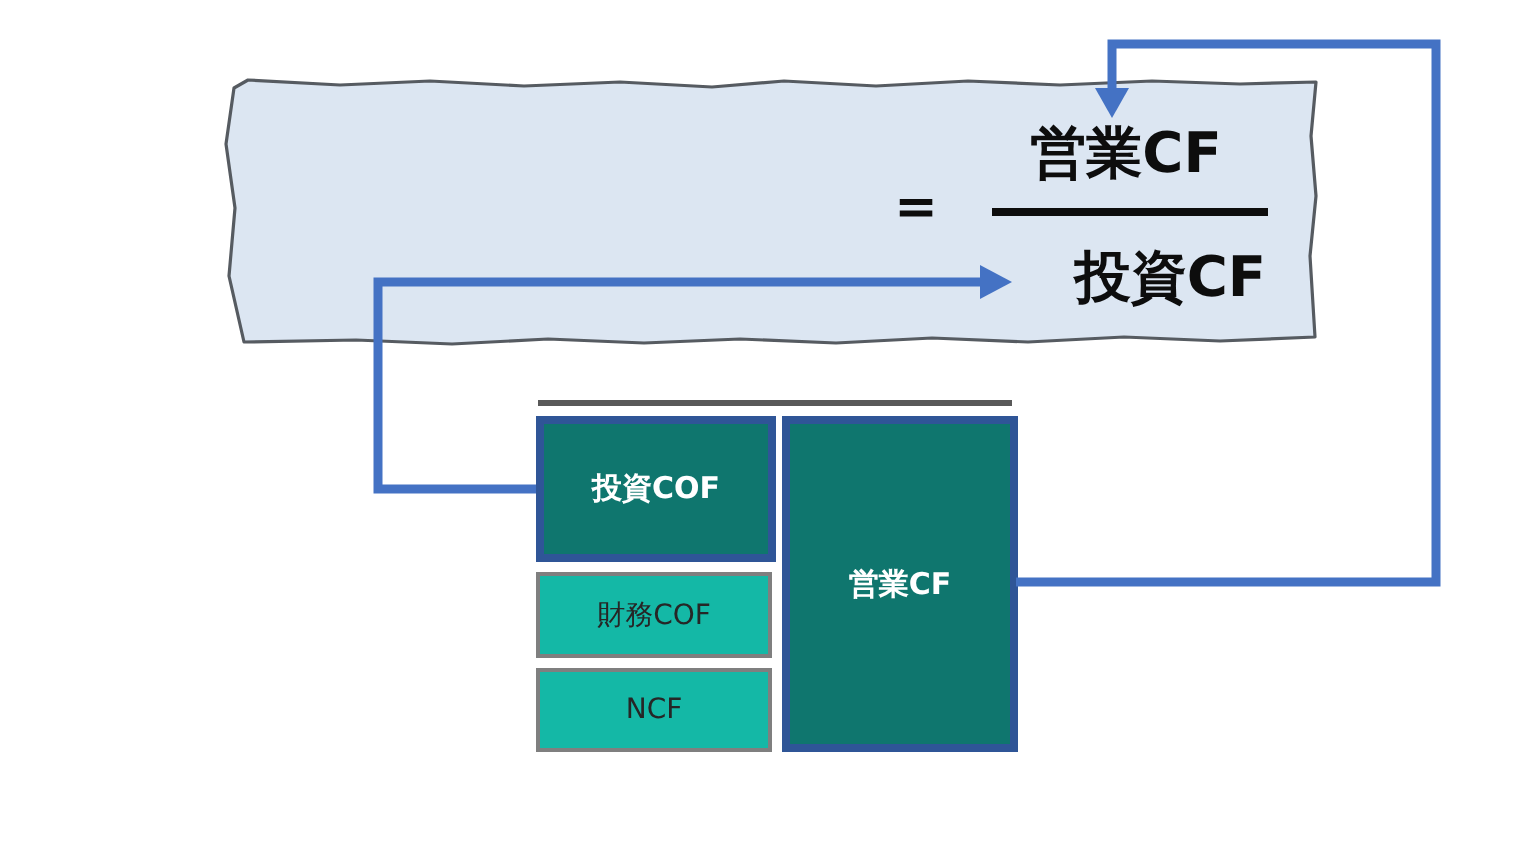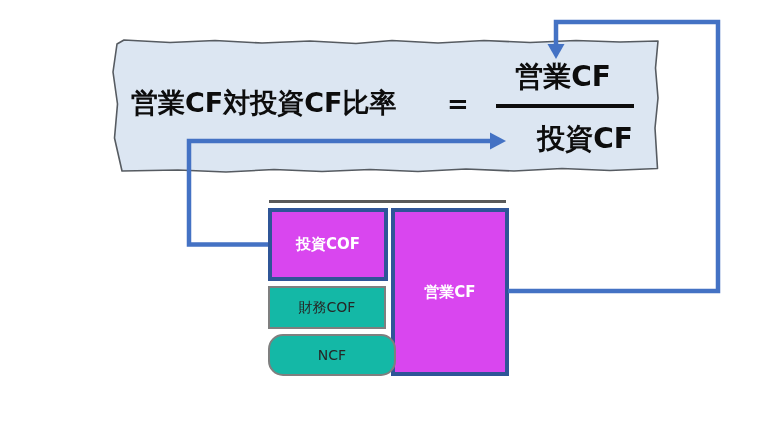--- a/index.html
+++ b/index.html
@@ -82,52 +82,51 @@
     background: #595959;
   }
   .box {
     box-sizing: border-box;
     display: flex;
     align-items: center;
     justify-content: center;
     text-align: center;
   }
   .box-blue {
-    background: #d946ef;
+    background: #0f766e;
     border: 4px solid #2f5597;
     color: #ffffff;
     font-weight: bold;
     font-size: 15px;
   }
   .box-white {
     background: #14b8a6;
     border: 2.5px solid #7f7f7f;
     color: #262626;
     font-size: 14px;
   }
   .box-investing-cof { left: 268px; top: 208px; width: 120px; height: 73px; }
   .box-operating-cf  { left: 391px; top: 208px; width: 118px; height: 168px; }
   .box-financing-cof { left: 268px; top: 286px; width: 118px; height: 43px; }
-  .box-ncf           { left: 268px; top: 334px; width: 128px; height: 42px; border-radius: 15px; }
+  .box-ncf           { left: 268px; top: 334px; width: 118px; height: 42px; }
 </style>
 </head>
 <body>
 
 <div class="stage">
 
   <svg class="layer" viewBox="0 0 768 432">
     <path d="M 117,44 L 124,40 L 170,42.5 L 215,40.5 L 262,43 L 310,41 L 356,43.5 L 392,40.5
          L 438,43 L 484,40.5 L 530,42.5 L 576,40.5 L 620,42 L 658,41
          L 655.5,68 L 658,98 L 655,128 L 657.5,168.5
          L 610,170.5 L 562,168.5 L 514,171 L 466,169 L 418,171.5 L 370,169.5
          L 322,171.5 L 274,169.5 L 226,172 L 178,170 L 122,171
          L 114.5,138 L 117.5,104 L 113,72 Z" fill="#dce6f2" stroke="#565b61" stroke-width="1.6" stroke-linejoin="round"></path>
   </svg>
 
-  <div class="abs formula-title">営業CF対投資CF比率</div>
   <div class="abs equals-sign">=</div>
   <div class="abs fraction-numerator">営業CF</div>
   <div class="abs fraction-bar"></div>
   <div class="abs fraction-denominator">投資CF</div>
 
   <div class="abs cf-underline"></div>
 
   <div class="abs box box-blue box-investing-cof">
     <span>投資COF</span>
   </div>

